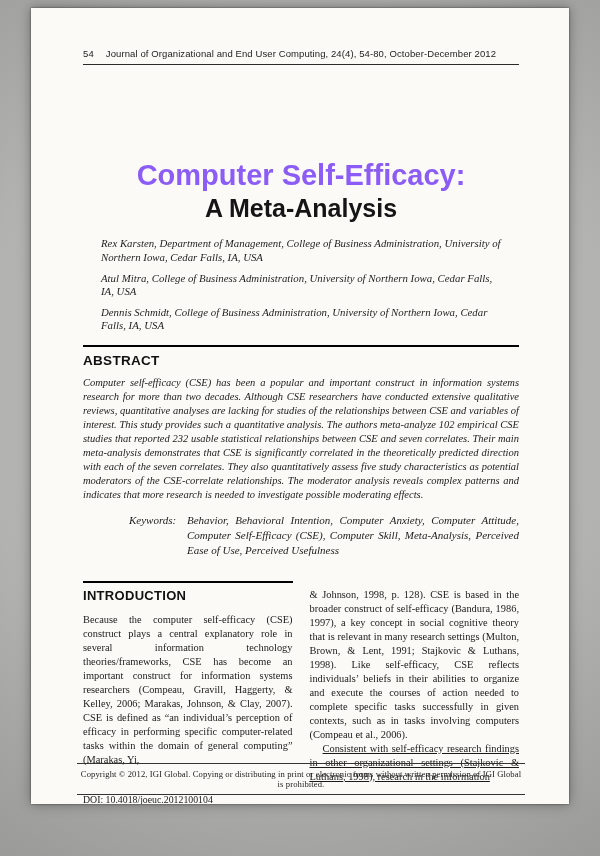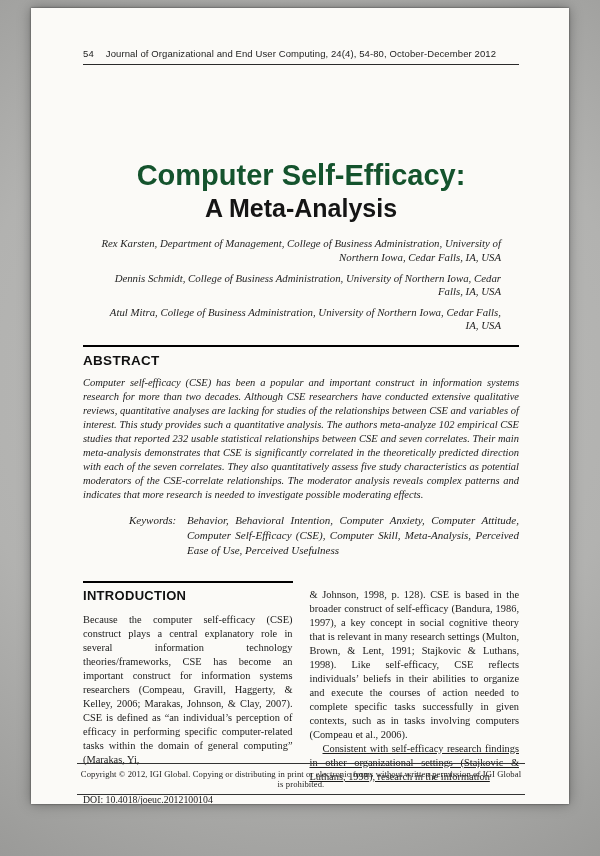--- a/index.html
+++ b/index.html
@@ -32,37 +32,37 @@
   .hdr-rule { border: none; border-top: 1.6px solid #2a2a2a; margin-top: 5px; }
 
   
   .title {
     margin-top: 94px;
     text-align: center;
     font-family: "Liberation Sans", sans-serif;
     font-weight: 700;
     font-size: 29px;
     line-height: 1.15;
-    color: #14532d;
+    color: #8b5cf6;
   }
   .subtitle {
     margin-top: 2px;
     text-align: center;
     font-family: "Liberation Sans", sans-serif;
     font-weight: 700;
     font-size: 25px;
     color: #151515;
   }
 
   
   .authors { margin-top: 14px; }
   .author {
     margin-top: 7px;
     padding: 0 18px;
-    text-align: right;
+    text-align: left;
     font-style: italic;
     font-size: 10.8px;
     line-height: 1.26;
     color: #1e1e1e;
   }
 
   
   .rule-thick { border: none; border-top: 2.5px solid #000; }
   .abs-rule { margin-top: 12px; }
   .sec-heading {
@@ -144,22 +144,22 @@
     <span>54</span>
     <span>Journal of Organizational and End User Computing, 24(4), 54-80, October-December 2012</span>
   </div>
   <hr class="hdr-rule">
 
   <h1 class="title">Computer Self-Efficacy:</h1>
   <h2 class="subtitle">A Meta-Analysis</h2>
 
   <div class="authors">
     <p class="author">Rex Karsten, Department of Management, College of Business Administration, University of Northern Iowa, Cedar Falls, IA, USA</p>
+    <p class="author">Atul Mitra, College of Business Administration, University of Northern Iowa, Cedar Falls, IA, USA</p>
     <p class="author">Dennis Schmidt, College of Business Administration, University of Northern Iowa, Cedar Falls, IA, USA</p>
-    <p class="author">Atul Mitra, College of Business Administration, University of Northern Iowa, Cedar Falls, IA, USA</p>
   </div>
 
   <hr class="rule-thick abs-rule">
   <h3 class="sec-heading">ABSTRACT</h3>
   <p class="abstract-text">Computer self-efficacy (CSE) has been a popular and important construct in information systems research for more than two decades. Although CSE researchers have conducted extensive qualitative reviews, quantitative analyses are lacking for studies of the relationships between CSE and variables of interest. This study provides such a quantitative analysis. The authors meta-analyze 102 empirical CSE studies that reported 232 usable statistical relationships between CSE and seven correlates. Their main meta-analysis demonstrates that CSE is significantly correlated in the theoretically predicted direction with each of the seven correlates. They also quantitatively assess five study characteristics as potential moderators of the CSE-correlate relationships. The moderator analysis reveals complex patterns and indicates that more research is needed to investigate possible moderating effects.</p>
 
   <div class="keywords">
     <span class="kw-label">Keywords:</span>
     <span class="kw-text">Behavior, Behavioral Intention, Computer Anxiety, Computer Attitude, Computer Self-Efficacy (CSE), Computer Skill, Meta-Analysis, Perceived Ease of Use, Perceived Usefulness</span>
   </div>

